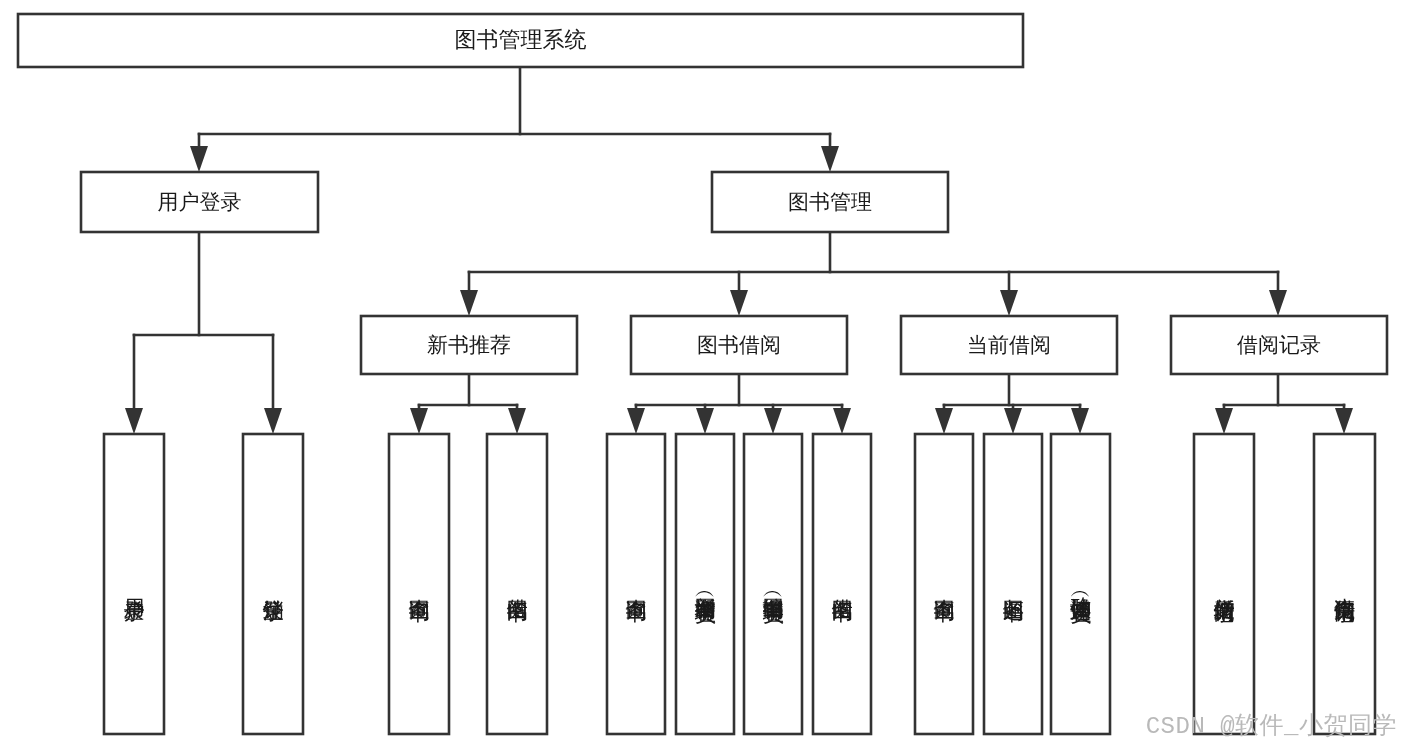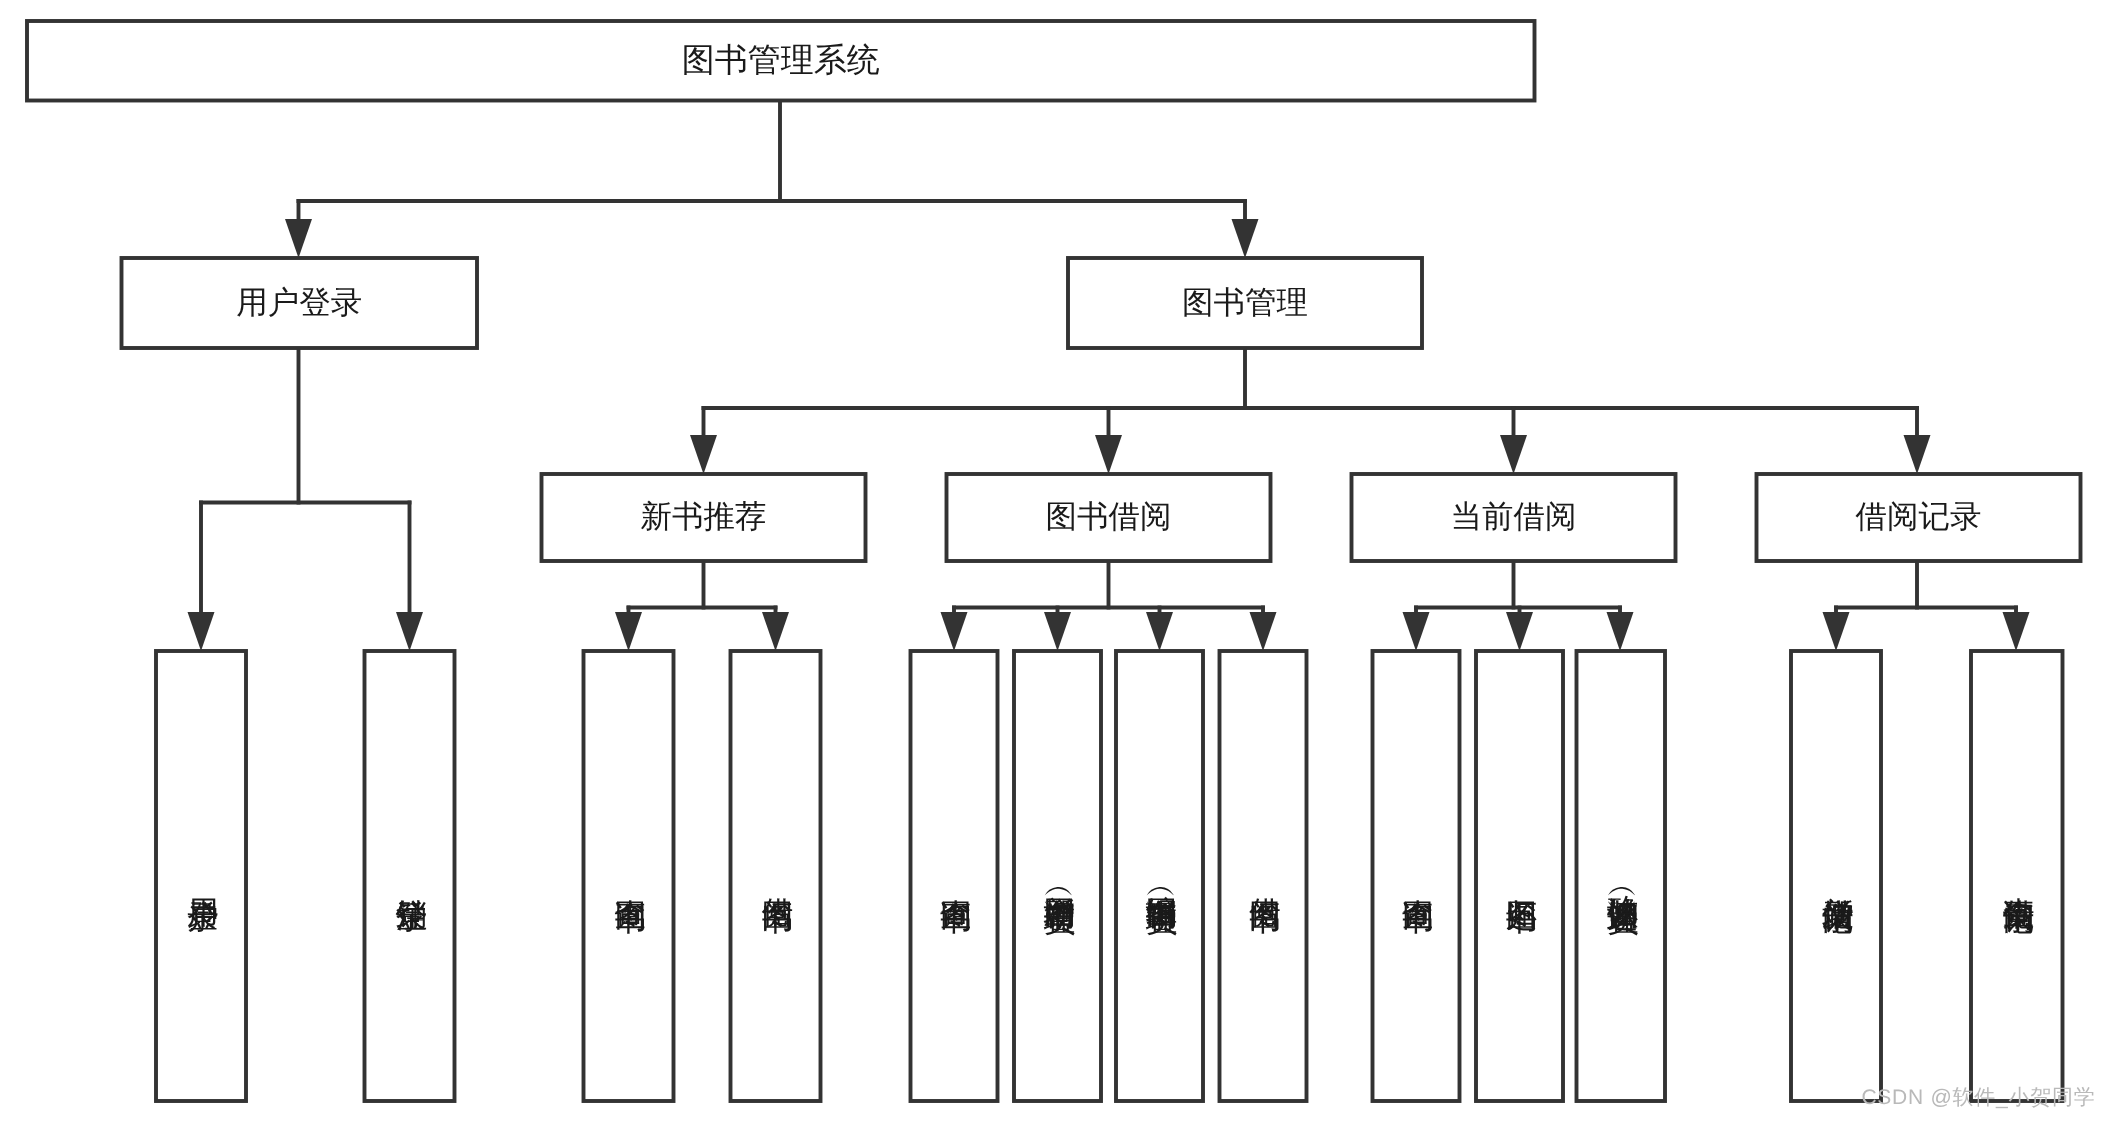--- a/index.html
+++ b/index.html
@@ -64,22 +64,22 @@
     display: flex;
     align-items: center;
     justify-content: center;
     white-space: nowrap;
     pointer-events: none;
   }
   .watermark {
     position: absolute;
     right: 8px;
     bottom: 6px;
-    font-family: Liberation Sans, sans-serif;
-    font-size: 14px;
+    font-family: Liberation Mono, monospace;
+    font-size: 24px;
     color: #b9b9b9;
     white-space: nowrap;
     letter-spacing: 0.5px;
   }
 </style>
 </head>
 <body>
 
 <div id="diagram-root">
   <svg class="diagram-canvas" id="diagram-svg" viewBox="0 0 1405 747" xmlns="http://www.w3.org/2000/svg">

